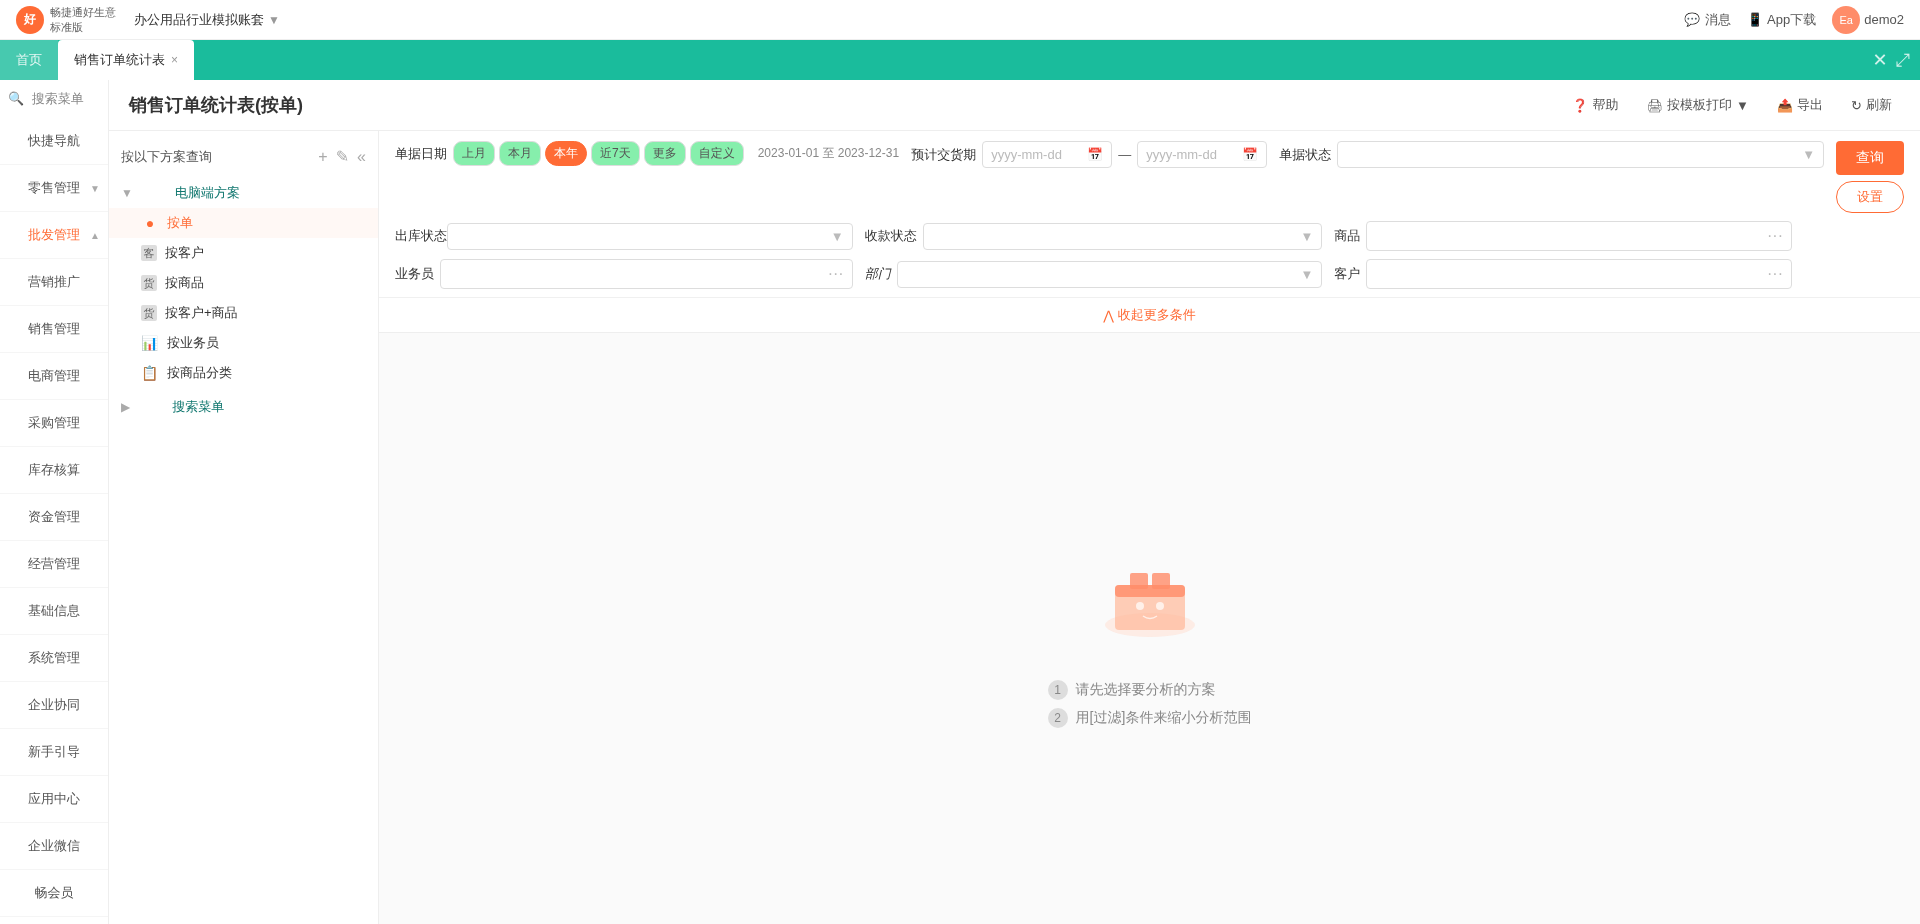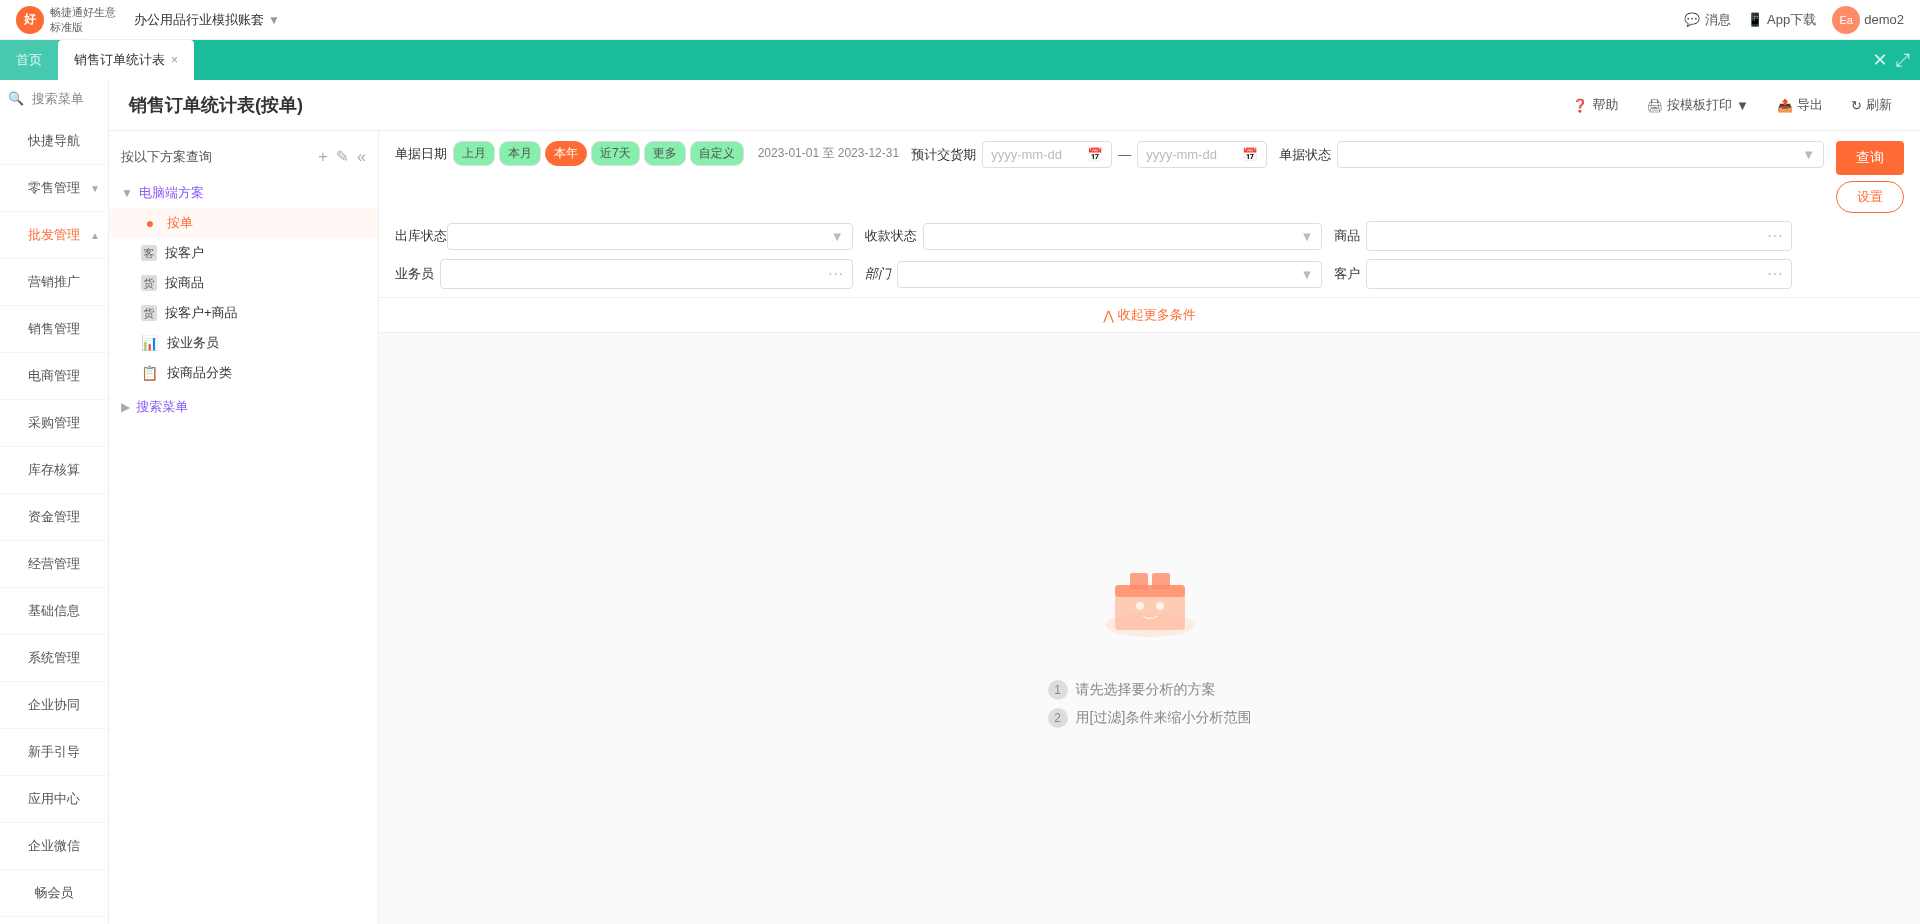--- a/index.html
+++ b/index.html
@@ -52,21 +52,21 @@
     
     .scheme-panel { width: 270px; background: #fff; border-right: 1px solid #eee; display: flex; flex-direction: column; flex-shrink: 0; padding: 10px 0; }
     .scheme-panel-header { display: flex; align-items: center; justify-content: space-between; padding: 6px 12px; }
     .scheme-panel-title { font-size: 13px; color: #555; }
     .scheme-panel-actions { display: flex; gap: 8px; align-items: center; }
     .scheme-action-icon { color: #aaa; font-size: 16px; cursor: pointer; }
     .scheme-tree { padding: 4px 0; }
     .scheme-section { padding: 2px 0; }
     .scheme-section-header { display: flex; align-items: center; gap: 6px; padding: 6px 12px; cursor: pointer; }
     .scheme-section-arrow { color: #aaa; font-size: 12px; }
-    .scheme-section-label { font-size: 13px; color: #8b5cf6; }
+    .scheme-section-label { font-size: 13px; color: #0f766e; margin-left: 36px; }
     .scheme-item { padding: 6px 12px 6px 32px; cursor: pointer; display: flex; align-items: center; gap: 8px; }
     .scheme-item.active { color: #ff6b35; background: #fff8f5; }
     .scheme-item .item-icon { font-size: 14px; color: #aaa; width: 18px; text-align: center; }
     .scheme-item.active .item-icon { color: #ff6b35; }
     .scheme-item-label { font-size: 13px; }
     .date-btn { padding: 3px 8px; font-size: 12px; border: 1px solid #ddd; border-radius: 9px; cursor: pointer; color: #555; background: #86efac; }
     .date-btn.active { background: #ff6b35; color: #fff; border-color: #ff6b35; border-radius: 50px; }
     .filter-select { flex: 1; border: 1px solid #ddd; border-radius: 4px; padding: 5px 8px; font-size: 13px; display: flex; align-items: center; justify-content: space-between; cursor: pointer; background: #fff; }
     .date-input-field { border: 1px solid #ddd; border-radius: 4px; padding: 5px 8px; font-size: 13px; color: #bbb; width: 130px; display: flex; align-items: center; justify-content: space-between; cursor: pointer; }
     .collapse-btn { text-align: center; padding: 8px; color: #ff6b35; font-size: 13px; cursor: pointer; display: flex; align-items: center; justify-content: center; gap: 4px; border-top: 1px solid #f0f0f0; }

